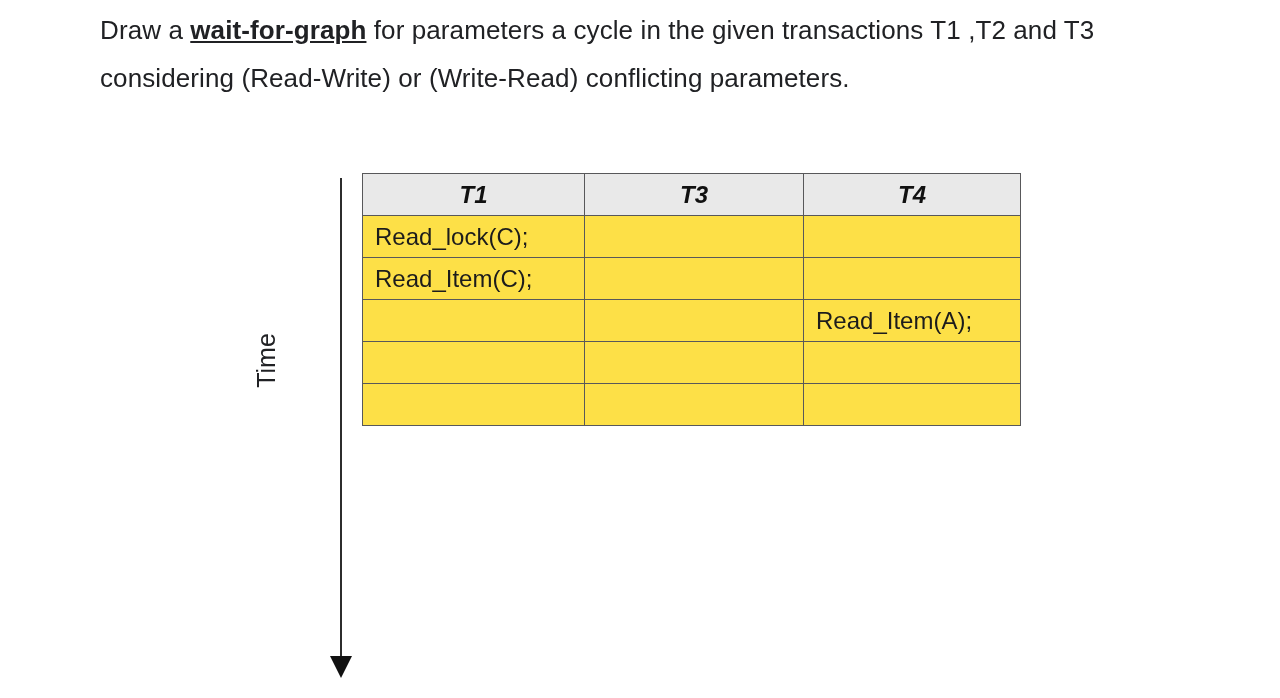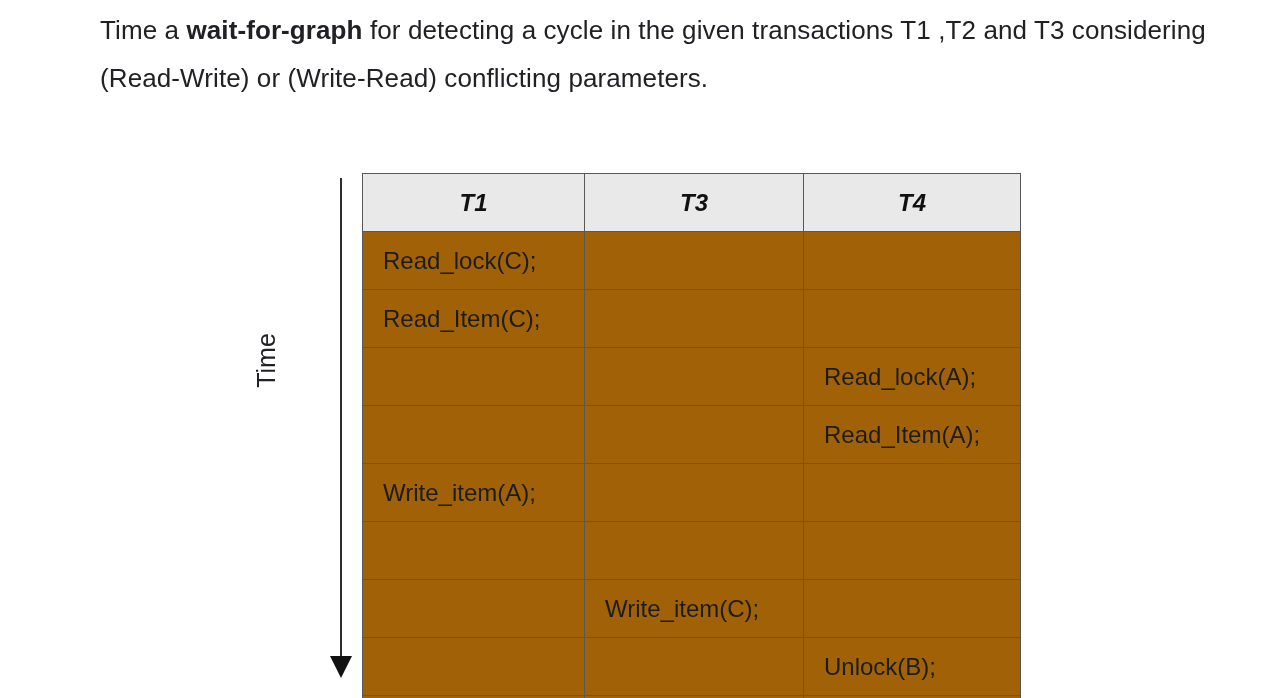--- a/index.html
+++ b/index.html
@@ -20,21 +20,21 @@
   #prompt {
     position: absolute;
     left: 100px;
     top: 6px;
     width: 1130px;
     font-size: 26px;
     line-height: 48px;
     color: #202124;
     letter-spacing: 0.1px;
   }
-  #prompt b { font-weight: 700; }
+  #prompt b { font-weight: 700; text-decoration: underline; }
 
   
   #time-axis {
     position: absolute;
     left: 230px;
     top: 178px;
     width: 120px;
     height: 505px;
   }
   #time-label {
@@ -77,52 +77,52 @@
     border-collapse: collapse;
     table-layout: fixed;
   }
   #schedule-table col.c-t1 { width: 222px; }
   #schedule-table col.c-t3 { width: 219px; }
   #schedule-table col.c-t4 { width: 217px; }
 
   #schedule-table th,
   #schedule-table td {
     border: 1.6px solid #58585a;
-    padding: 12px;
+    padding: 4px;
     margin: 12px;
     vertical-align: middle;
   }
   #schedule-table th {
     height: 33px;
     background: #e9e9e9;
     font-style: italic;
     font-weight: 700;
     font-size: 24px;
     text-align: center;
     color: #111111;
   }
   #schedule-table td {
     height: 33px;
-    background: #a16207;
+    background: #fde047;
     font-size: 24px;
     color: #1c1c1c;
     white-space: nowrap;
   }
   #schedule-table td .op {
     display: block;
     padding-left: 8px;
     line-height: 33px;
   }
   #schedule-table td.empty { }
 </style>
 </head>
 <body>
 
 <div id="prompt">
-  <span>Time a </span><b>wait-for-graph</b><span> for detecting a cycle in the given transactions T1</span>
+  <span>Draw a </span><b>wait-for-graph</b><span> for parameters a cycle in the given transactions T1</span>
   <span>,T2  and T3 considering (Read-Write) or (Write-Read) conflicting</span>
   <span>parameters.</span>
 </div>
 
 <div id="time-axis">
   <div id="time-label">Time</div>
   <div id="time-arrow-line"></div>
   <div id="time-arrow-head"></div>
 </div>
 
@@ -163,76 +163,32 @@
         </td>
       </tr>
       <tr>
         <td class="empty">
           <span class="op"></span>
         </td>
         <td class="empty">
           <span class="op"></span>
         </td>
         <td>
-          <span class="op">Read_lock(A);</span>
-        </td>
-      </tr>
-      <tr>
-        <td class="empty">
-          <span class="op"></span>
-        </td>
-        <td class="empty">
-          <span class="op"></span>
-        </td>
-        <td>
           <span class="op">Read_Item(A);</span>
         </td>
       </tr>
       <tr>
-        <td>
-          <span class="op">Write_item(A);</span>
-        </td>
-        <td class="empty">
-          <span class="op"></span>
-        </td>
-        <td class="empty">
-          <span class="op"></span>
-        </td>
-      </tr>
-      <tr>
-        <td class="empty">
-          <span class="op"></span>
-        </td>
-        <td class="empty">
-          <span class="op"></span>
-        </td>
-        <td class="empty">
-          <span class="op"></span>
-        </td>
-      </tr>
-      <tr>
-        <td class="empty">
-          <span class="op"></span>
-        </td>
-        <td>
-          <span class="op">Write_item(C);</span>
-        </td>
-        <td class="empty">
-          <span class="op"></span>
-        </td>
-      </tr>
-      <tr>
-        <td class="empty">
-          <span class="op"></span>
-        </td>
-        <td class="empty">
-          <span class="op"></span>
-        </td>
-        <td>
-          <span class="op">Unlock(B);</span>
+        <td class="empty">
+          <span class="op"></span>
+        </td>
+        <td class="empty">
+          <span class="op"></span>
+        </td>
+        <td class="empty">
+          <span class="op"></span>
         </td>
       </tr>
       <tr>
         <td class="empty">
           <span class="op"></span>
         </td>
         <td class="empty">
           <span class="op"></span>
         </td>
         <td class="empty">

